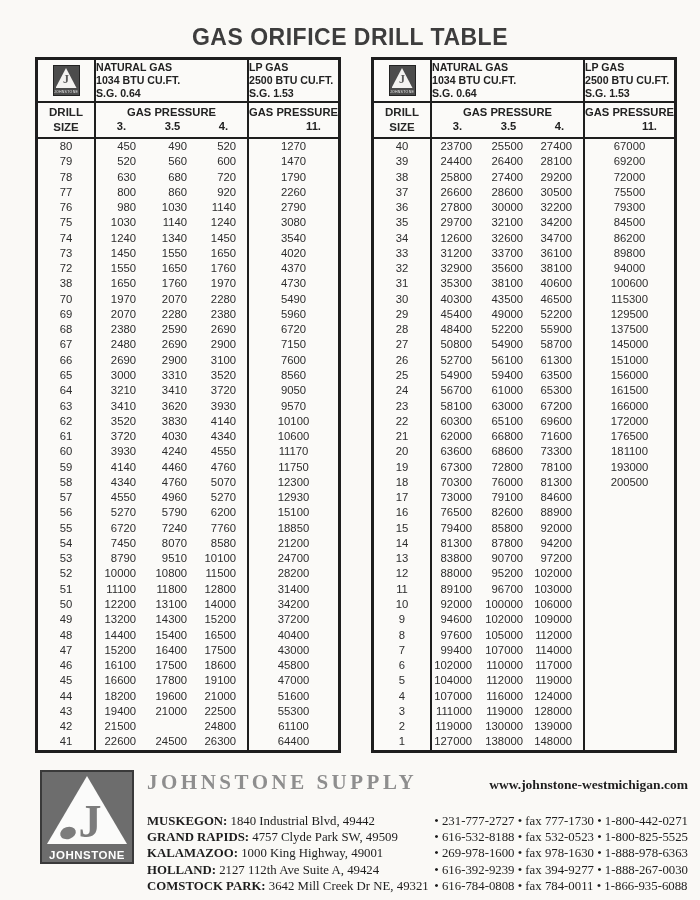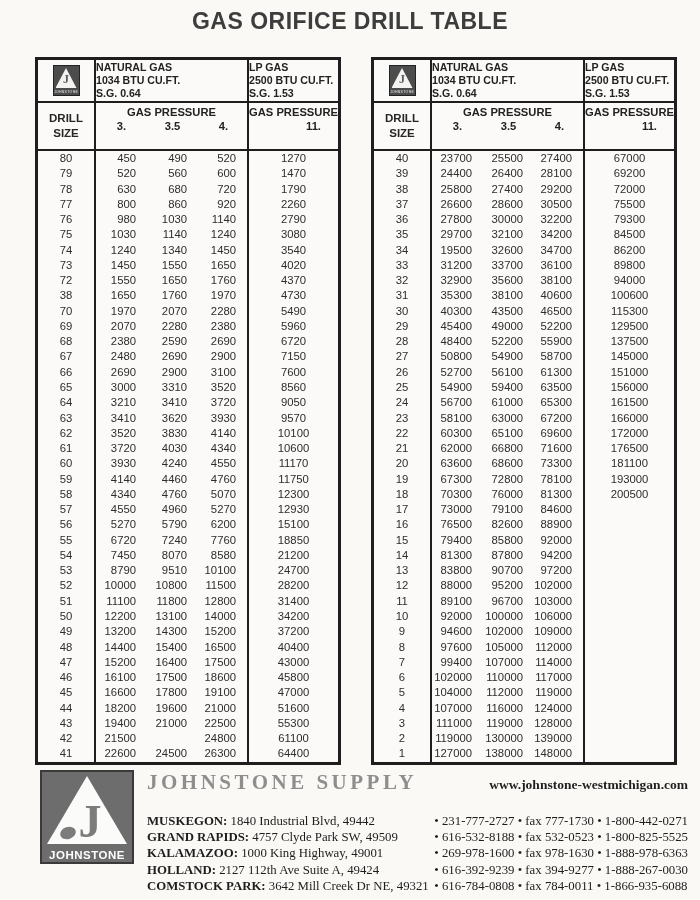--- a/index.html
+++ b/index.html
@@ -4,21 +4,21 @@
 <style>
   * { box-sizing: border-box; }
   html,body { margin:0; padding:0; }
   body {
     width:700px; height:900px; position:relative; overflow:hidden;
     background:#faf9f6;
     font-family:"Liberation Sans", sans-serif;
     color:#262626;
   }
   .title {
-    position:absolute; top:8px; left:0; width:100%; margin:0;
+    position:absolute; top:24px; left:0; width:100%; margin:0;
     text-align:center; font-size:23px; font-weight:bold;
     color:#3d3d3d; letter-spacing:.5px;
   }
   
   .gtable {
     position:absolute; top:57px; width:306px;
     border:3px solid #1e1e1e; background:#fbfaf8;
   }
   .gtable.left  { left:35px; }
   .gtable.right { left:371px; }
@@ -32,21 +32,21 @@
     display:flex; align-items:center; justify-content:center;
   }
   .ng-head { border-right:2px solid #1e1e1e; }
   .ng-head, .lp-head {
     display:flex; flex-direction:column; justify-content:center;
     text-align:left; font-weight:bold; font-size:10.6px; line-height:1.25;
     color:#222;
   }
   .thead2 {
     display:grid; grid-template-columns:58px 153px 1fr;
-    height:48px; border-bottom:2px solid #1e1e1e;
+    height:36px; border-bottom:2px solid #1e1e1e;
   }
   .drill-head {
     border-right:2px solid #1e1e1e;
     display:flex; flex-direction:column; justify-content:center;
     text-align:center; font-weight:bold; font-size:11.5px; line-height:1.3;
   }
   .gp-head { border-right:2px solid #1e1e1e; }
   .gp-head, .gp-head-lp {
     font-weight:bold; font-size:11.2px; text-align:center; padding-top:3px;
     color:#222;
@@ -528,21 +528,21 @@
       </div>
       <div class="trow">
         <div class="c-drill">35</div>
         <div class="c-p">29700</div>
         <div class="c-p">32100</div>
         <div class="c-p4">34200</div>
         <div class="c-lp">84500</div>
       </div>
       <div class="trow">
         <div class="c-drill">34</div>
-        <div class="c-p">19500</div>
+        <div class="c-p">12600</div>
         <div class="c-p">32600</div>
         <div class="c-p4">34700</div>
         <div class="c-lp">86200</div>
       </div>
       <div class="trow">
         <div class="c-drill">33</div>
         <div class="c-p">31200</div>
         <div class="c-p">33700</div>
         <div class="c-p4">36100</div>
         <div class="c-lp">89800</div>

